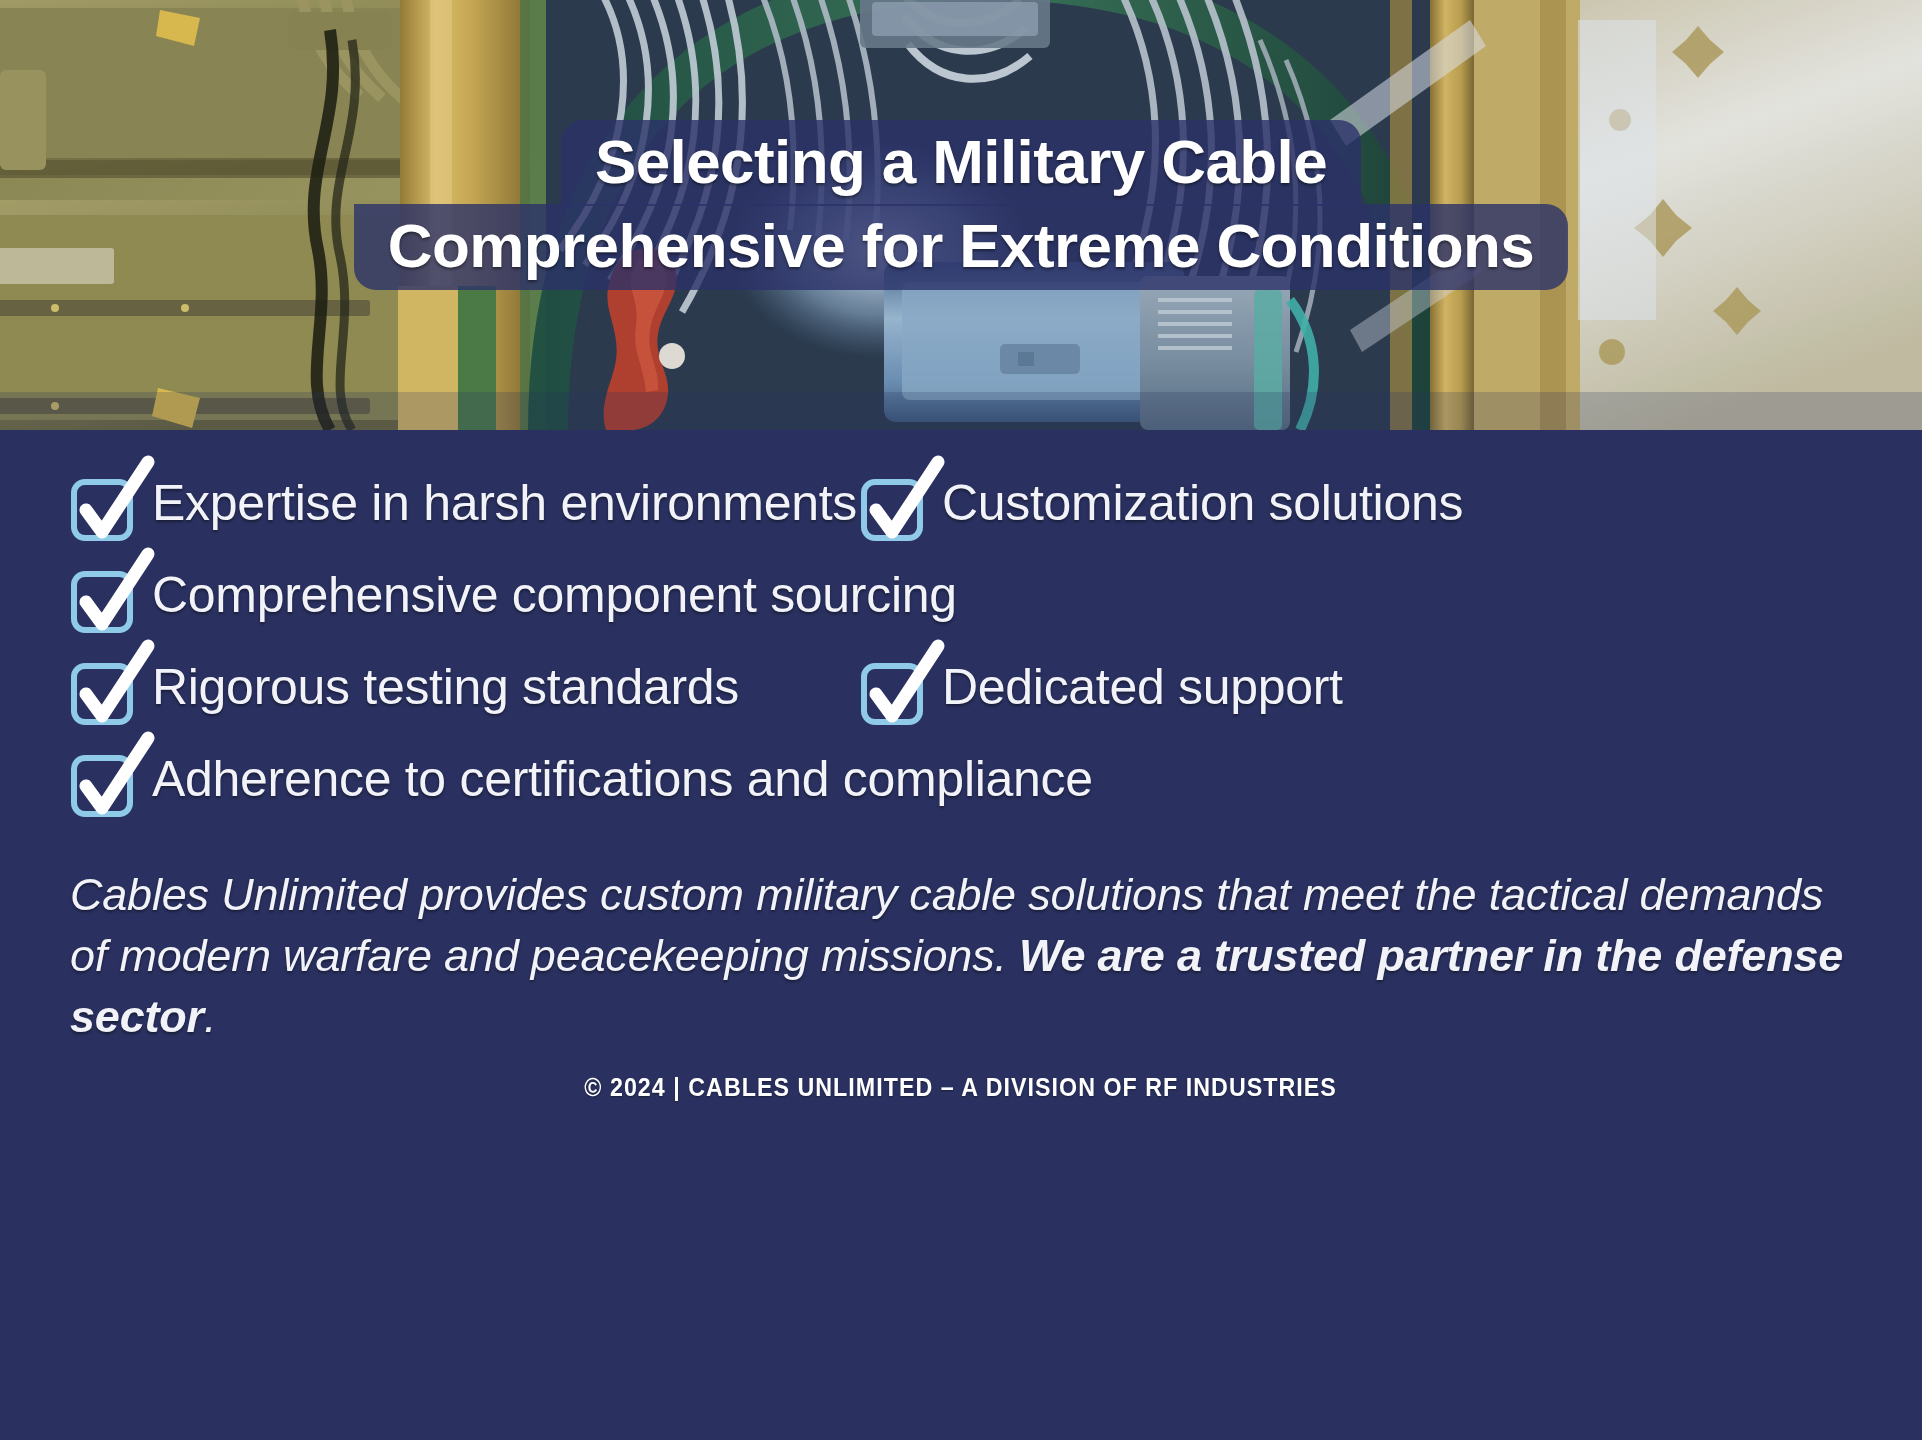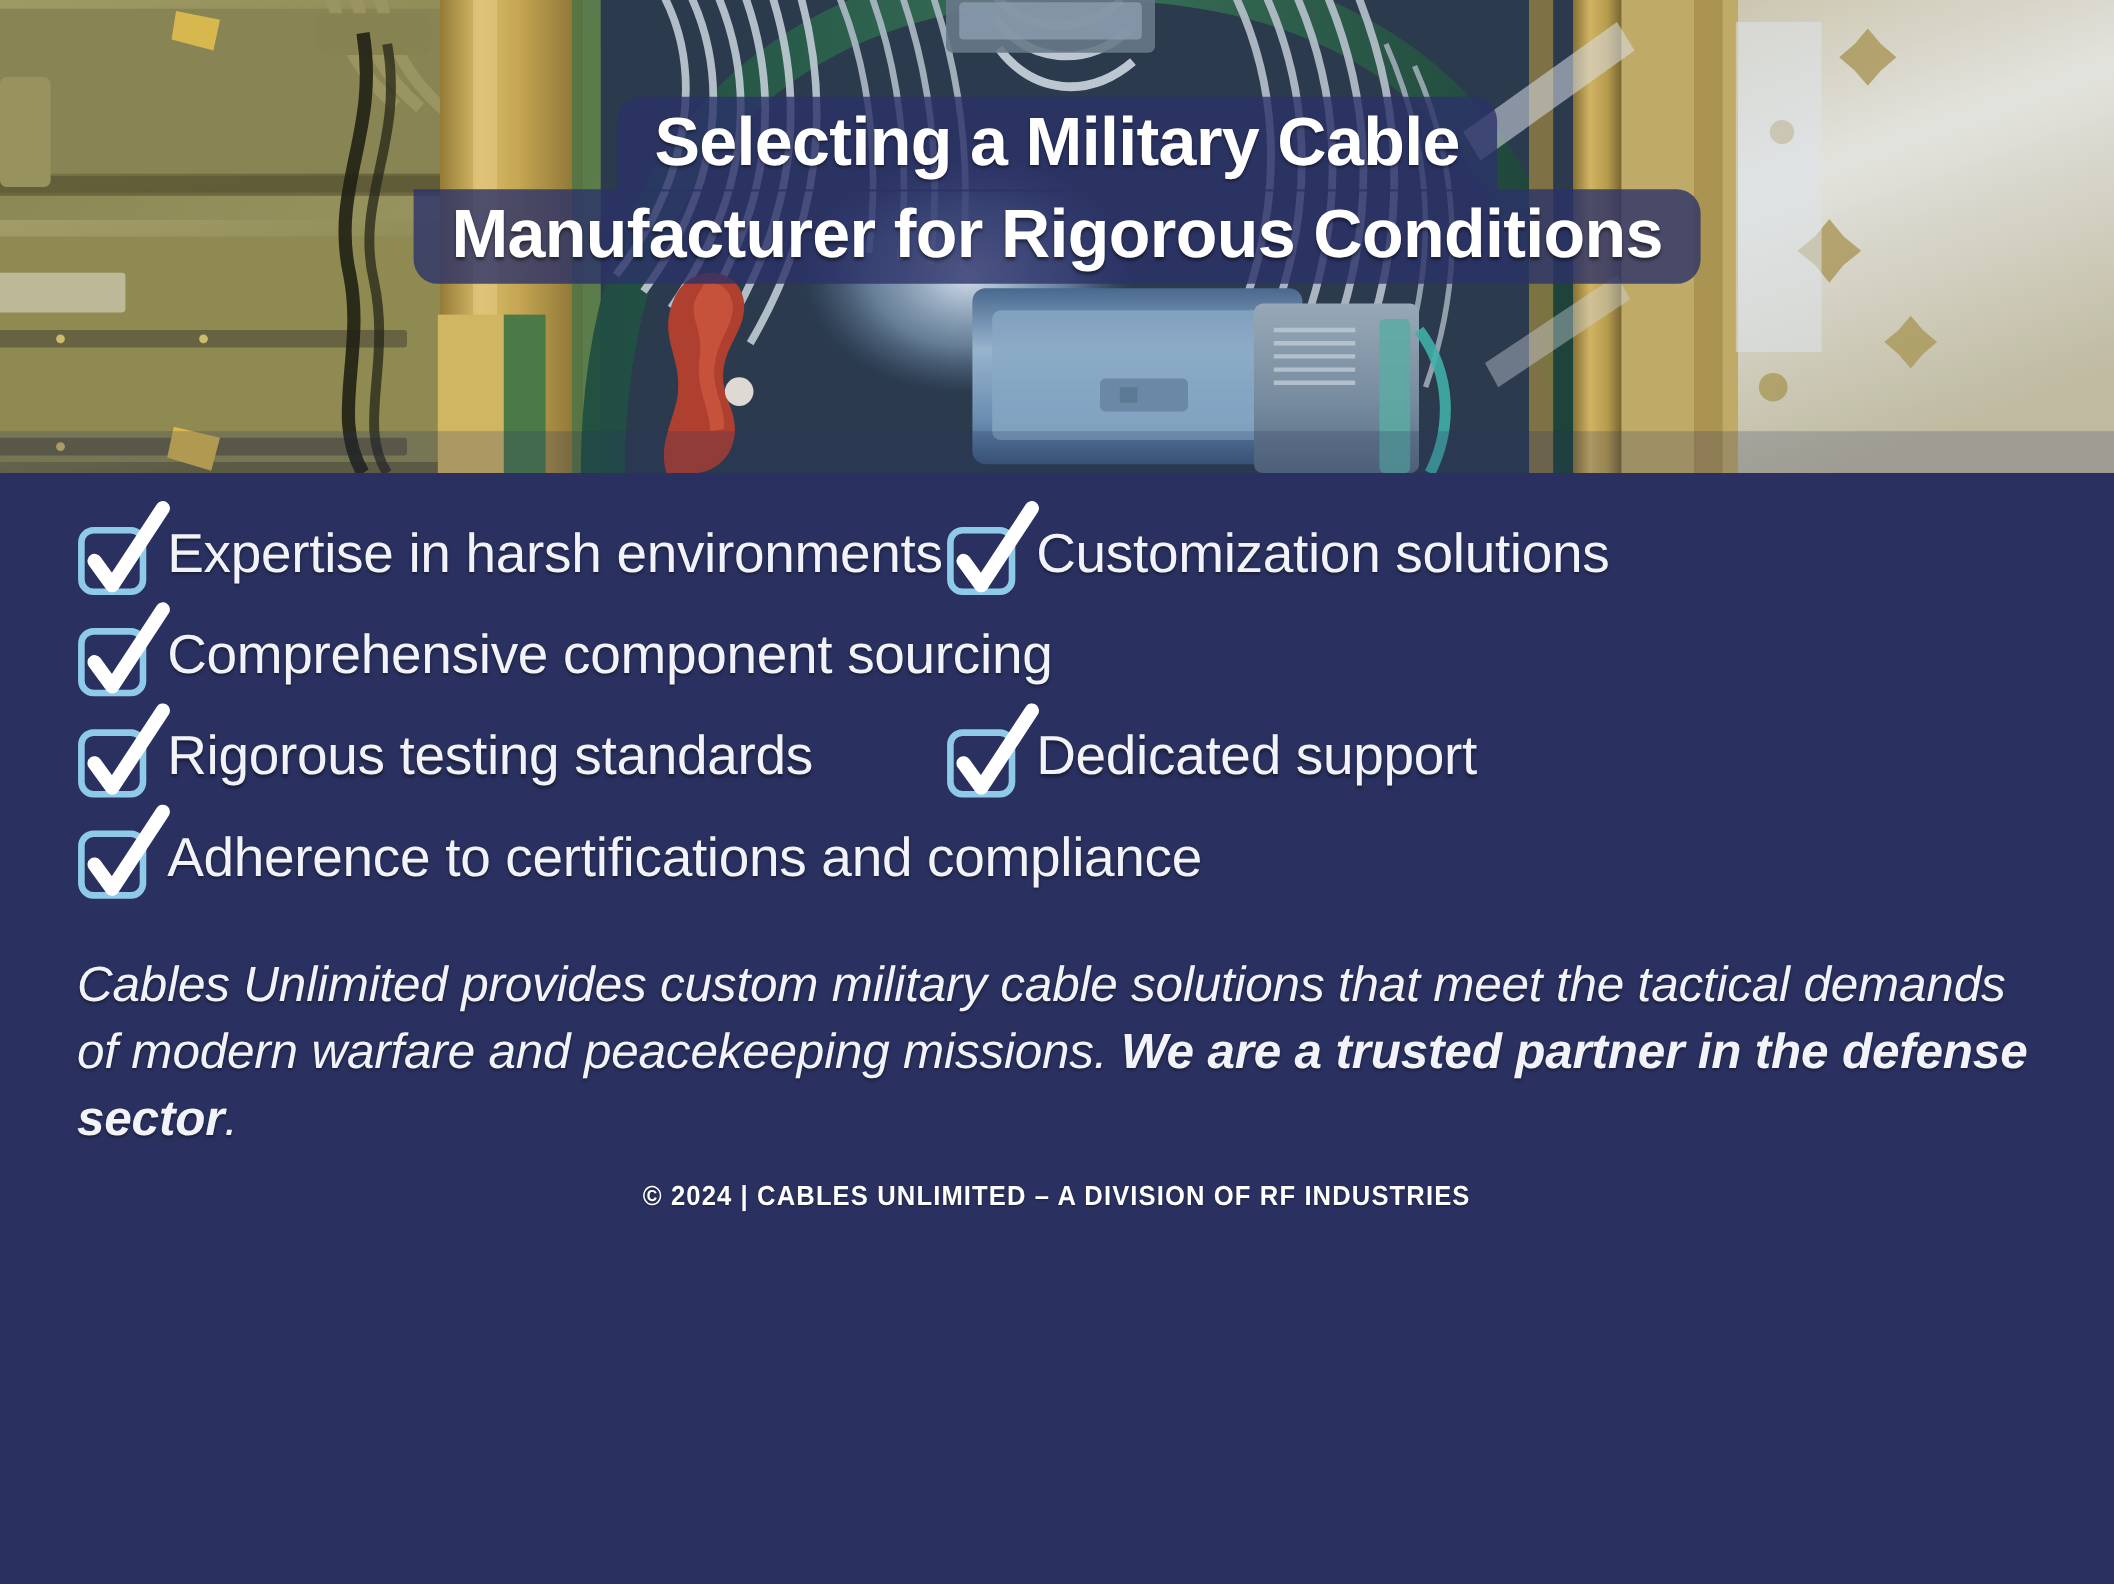--- a/index.html
+++ b/index.html
@@ -57,20 +57,21 @@
     background: rgba(44, 50, 105, 0.80);
     color: #ffffff;
     font-weight: bold;
     font-size: 62px;
     line-height: 80px;
     letter-spacing: -0.6px;
     padding: 2px 34px 4px 34px;
     border-radius: 22px;
     text-shadow: 0 2px 3px rgba(0,0,0,0.45);
     white-space: nowrap;
+    margin-top: 32px;
   }
   .title-line.l1 { border-radius: 22px 22px 0 0; }
   .title-line.l2 { border-radius: 0 22px 22px 22px; margin-top: -2px; }
 
   
   .panel {
     position: relative;
     width: 1922px;
     background: #2a3160;
     padding: 0;
@@ -351,21 +352,21 @@
       <path d="M1330 120 L1470 20 L1486 46 L1346 146 Z" fill="#e5eaef" opacity="0.55"></path>
       <path d="M1350 330 L1470 250 L1482 272 L1362 352 Z" fill="#dde4ea" opacity="0.4"></path>
 
       <rect x="0" y="0" width="1922" height="430" fill="#2a3160" opacity="0.06"></rect>
       <rect x="0" y="392" width="1922" height="38" fill="#2a3160" opacity="0.22"></rect>
     </svg>
 
     <div class="title-banner">
       <div class="title-wrap">
         <div><span class="title-line l1">Selecting a Military Cable</span></div>
-        <div><span class="title-line l2">Manufacturer for Rigorous Conditions</span></div>
+        <div><span class="title-line l2">Comprehensive for Extreme Conditions</span></div>
       </div>
     </div>
   </div>
 
   <div class="panel">
 
     <div class="checklist">
 
       <div class="check-row">
         <div class="check-item col-left">

